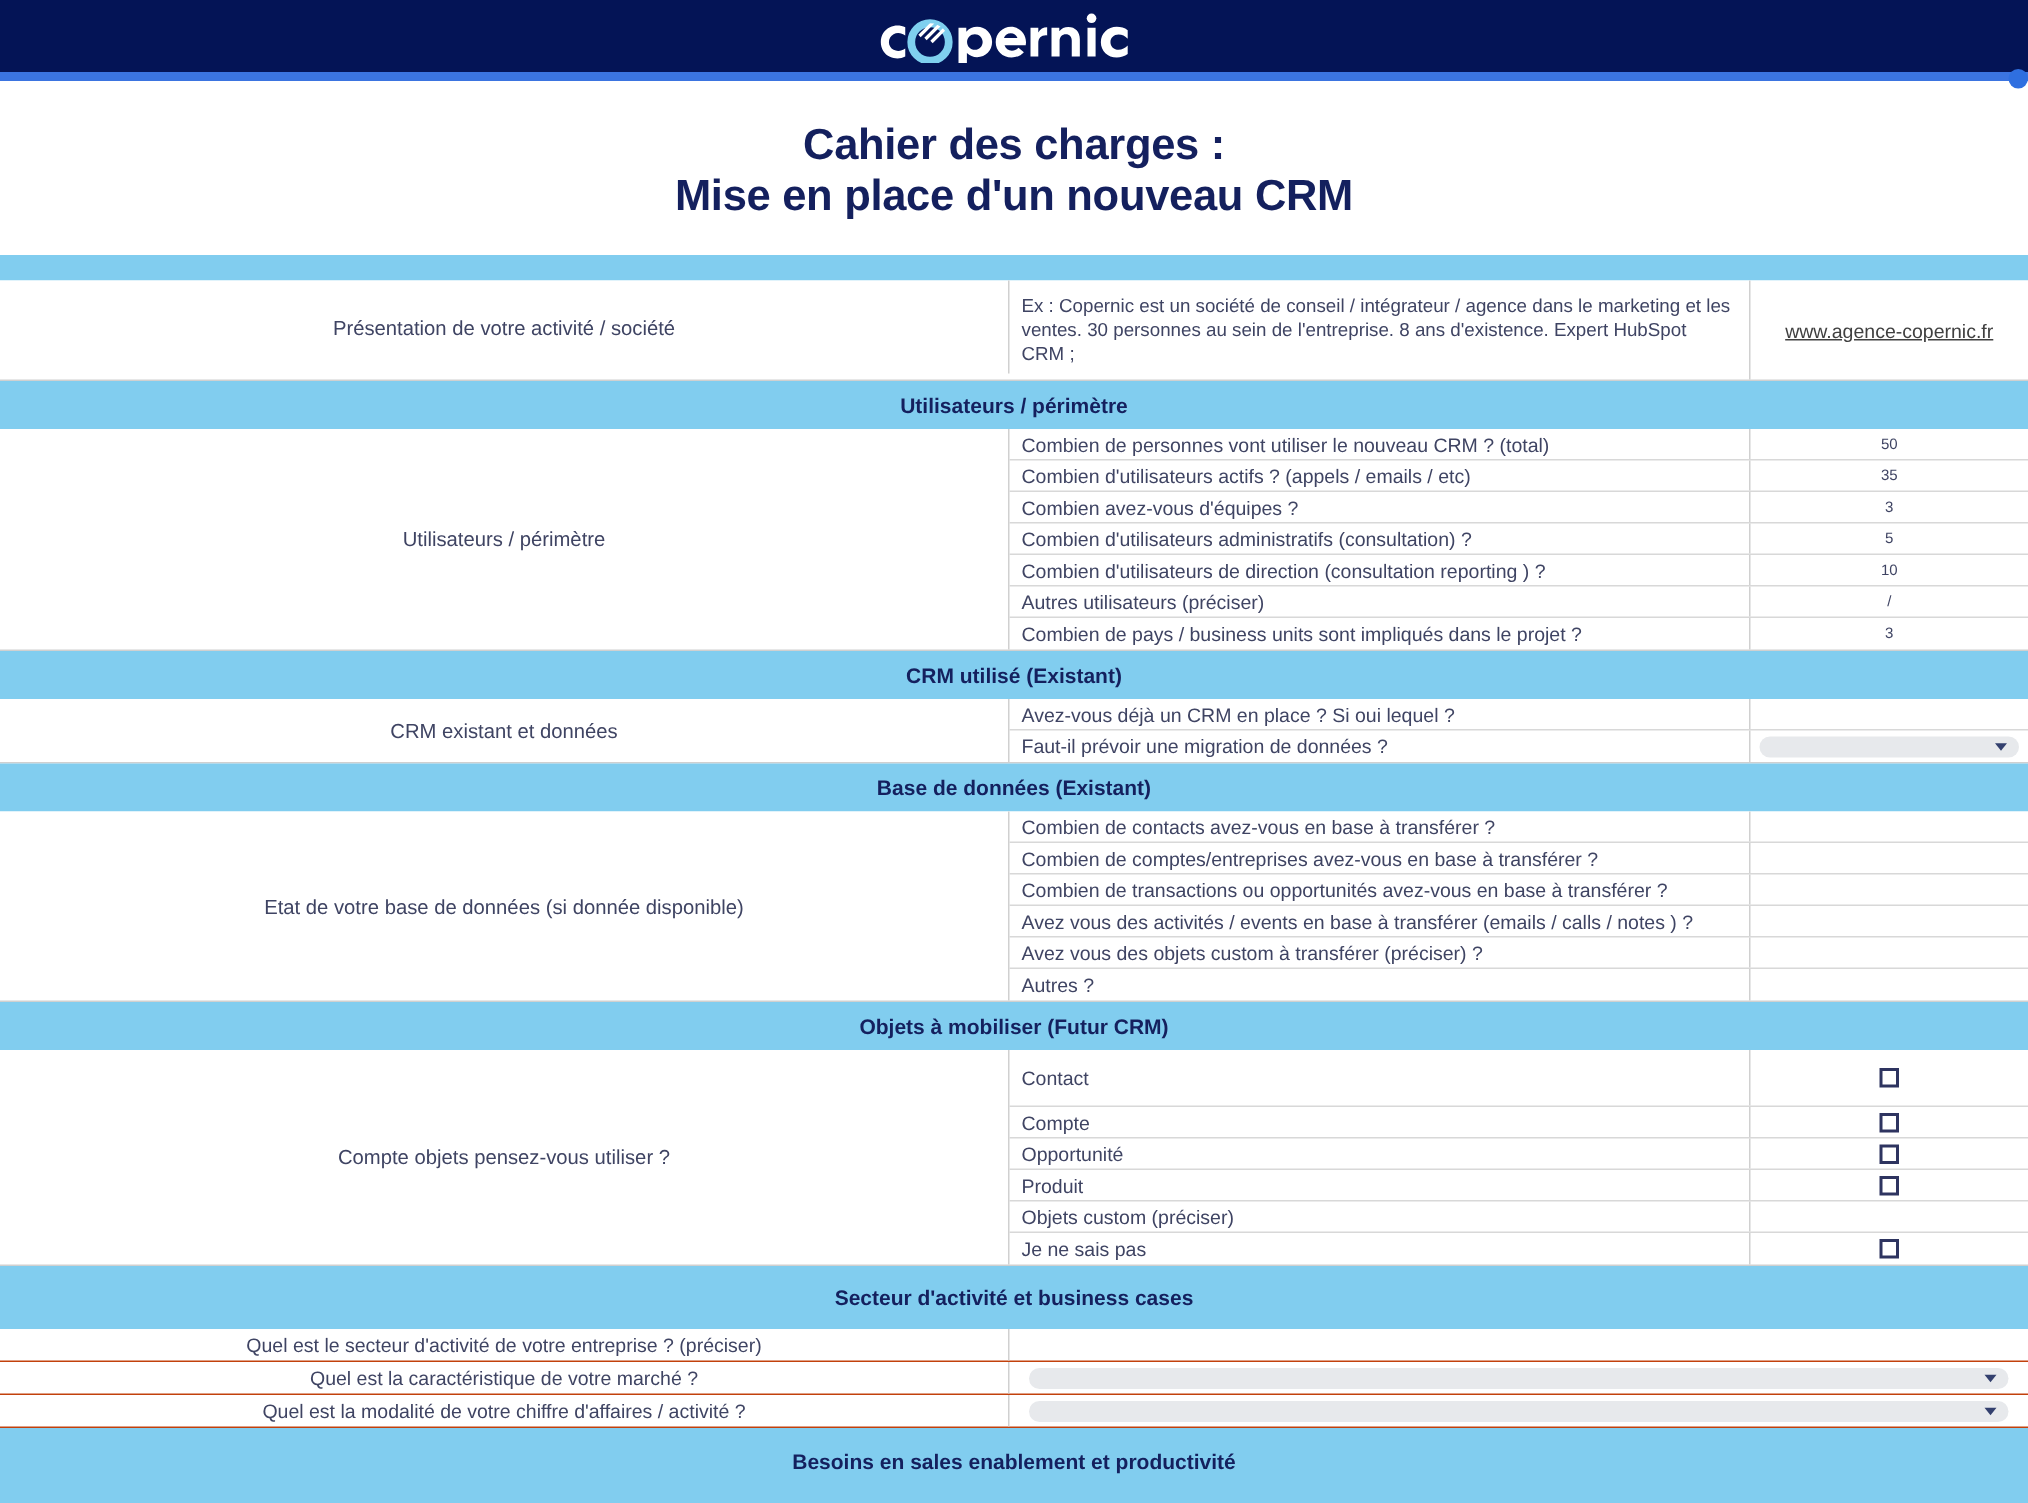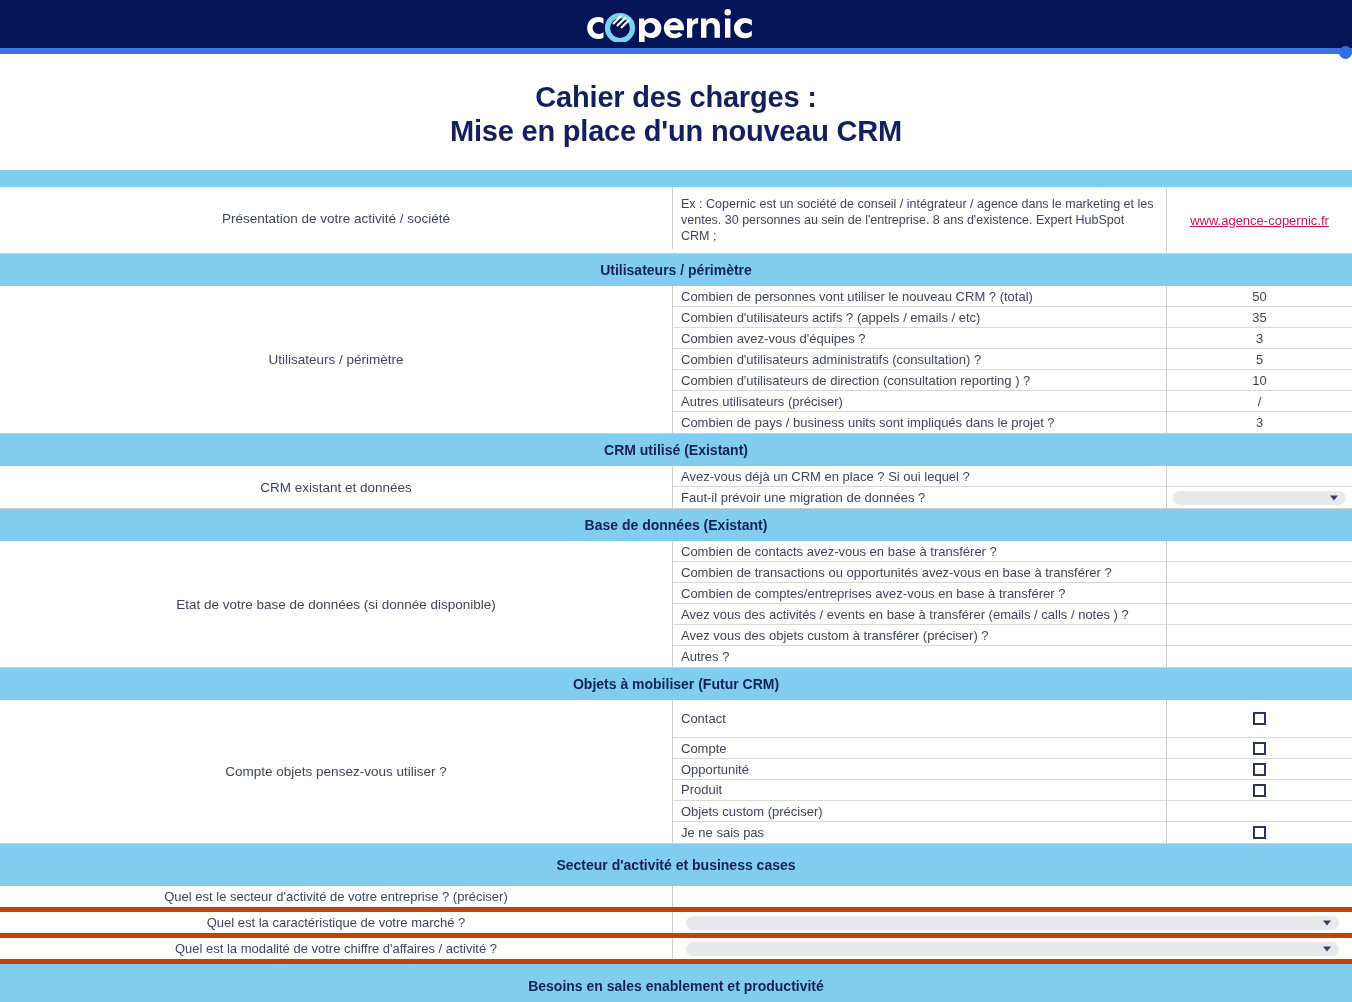--- a/index.html
+++ b/index.html
@@ -84,21 +84,21 @@
     border-right: 1px solid #d0d0d0;
     color: #3f4463;
     font-size: 13px;
     display: flex; align-items: center;
     padding: 3px 0 3px 8px;
   }
   .col-val {
     width: 185px;
     flex: 0 0 185px;
     color: #3f4463;
-    font-size: 13px;
+    font-size: 10px;
     display: flex; align-items: center; justify-content: center;
     padding: 3px 6px;
   }
 
   .qrow { border-bottom: 1px solid #d8d8d8; }
   .qrow:last-child { border-bottom: none; }
 
   .stack { display: flex; flex-direction: column; width: 679px; flex: 0 0 679px; }
   .stack .qrow { display: flex; }
   .stack .col-mid { border-right: 1px solid #d0d0d0; }
@@ -113,21 +113,21 @@
     color: #3f4463; font-size: 12.5px; line-height: 16px;
     padding: 9px 10px 9px 8px;
     display: flex; align-items: center;
   }
   .pres-link {
     width: 185px; flex: 0 0 185px;
     display: flex; align-items: center; justify-content: center;
     font-size: 13px;
   }
   .pres-link a, .link-text {
-    color: #be185d;
+    color: #404040;
     text-decoration: underline;
     cursor: pointer;
   }
 
   
   .dropdown {
     position: relative;
     height: 14px;
     border-radius: 7px;
     background: #e7e9ec;
@@ -148,21 +148,21 @@
 
   
   .checkbox {
     width: 13px; height: 13px;
     border: 2px solid #2e3460;
     background: #ffffff;
     cursor: pointer;
   }
 
   
-  .row-b { display: flex; width: 1352px; background: #ffffff; border-bottom: 5px solid #c2410c; }
+  .row-b { display: flex; width: 1352px; background: #ffffff; border-bottom: 1px solid #c2410c; }
   .b-label {
     width: 673px; flex: 0 0 673px;
     border-right: 1px solid #d0d0d0;
     color: #3f4463; font-size: 13px;
     display: flex; align-items: center; justify-content: center;
     text-align: center;
     height: 21px;
   }
   .b-field {
     width: 679px; flex: 0 0 679px;
@@ -287,25 +287,25 @@
       </div>
       <div class="band band-title">Base de données (Existant)</div>
       <div class="block" style="border-bottom: 1px solid rgb(208, 208, 208);">
         <div class="col-label">Etat de votre base de données (si donnée disponible)</div>
         <div class="stack">
           <div class="qrow" style="height: 21px;">
             <div class="col-mid">Combien de contacts avez-vous en base à transférer ?</div>
             <div class="col-val"></div>
           </div>
           <div class="qrow" style="height: 21px;">
+            <div class="col-mid">Combien de comptes/entreprises avez-vous en base à transférer ?</div>
+            <div class="col-val"></div>
+          </div>
+          <div class="qrow" style="height: 21px;">
             <div class="col-mid">Combien de transactions ou opportunités avez-vous en base à transférer ?</div>
-            <div class="col-val"></div>
-          </div>
-          <div class="qrow" style="height: 21px;">
-            <div class="col-mid">Combien de comptes/entreprises avez-vous en base à transférer ?</div>
             <div class="col-val"></div>
           </div>
           <div class="qrow" style="height: 21px;">
             <div class="col-mid">Avez vous des activités / events en base à transférer (emails / calls / notes ) ?</div>
             <div class="col-val"></div>
           </div>
           <div class="qrow" style="height: 21px;">
             <div class="col-mid">Avez vous des objets custom à transférer (préciser) ?</div>
             <div class="col-val"></div>
           </div>
@@ -330,21 +330,21 @@
             <div class="col-val">
               <div class="checkbox"></div>
             </div>
           </div>
           <div class="qrow" style="height: 21px;">
             <div class="col-mid">Opportunité</div>
             <div class="col-val">
               <div class="checkbox"></div>
             </div>
           </div>
-          <div class="qrow" style="height: 21px; align-items: flex-end;">
+          <div class="qrow" style="height: 21px;">
             <div class="col-mid">Produit</div>
             <div class="col-val">
               <div class="checkbox"></div>
             </div>
           </div>
           <div class="qrow" style="height: 21px; text-align: right;">
             <div class="col-mid">Objets custom (préciser)</div>
             <div class="col-val"></div>
           </div>
           <div class="qrow" style="height: 21px;">

